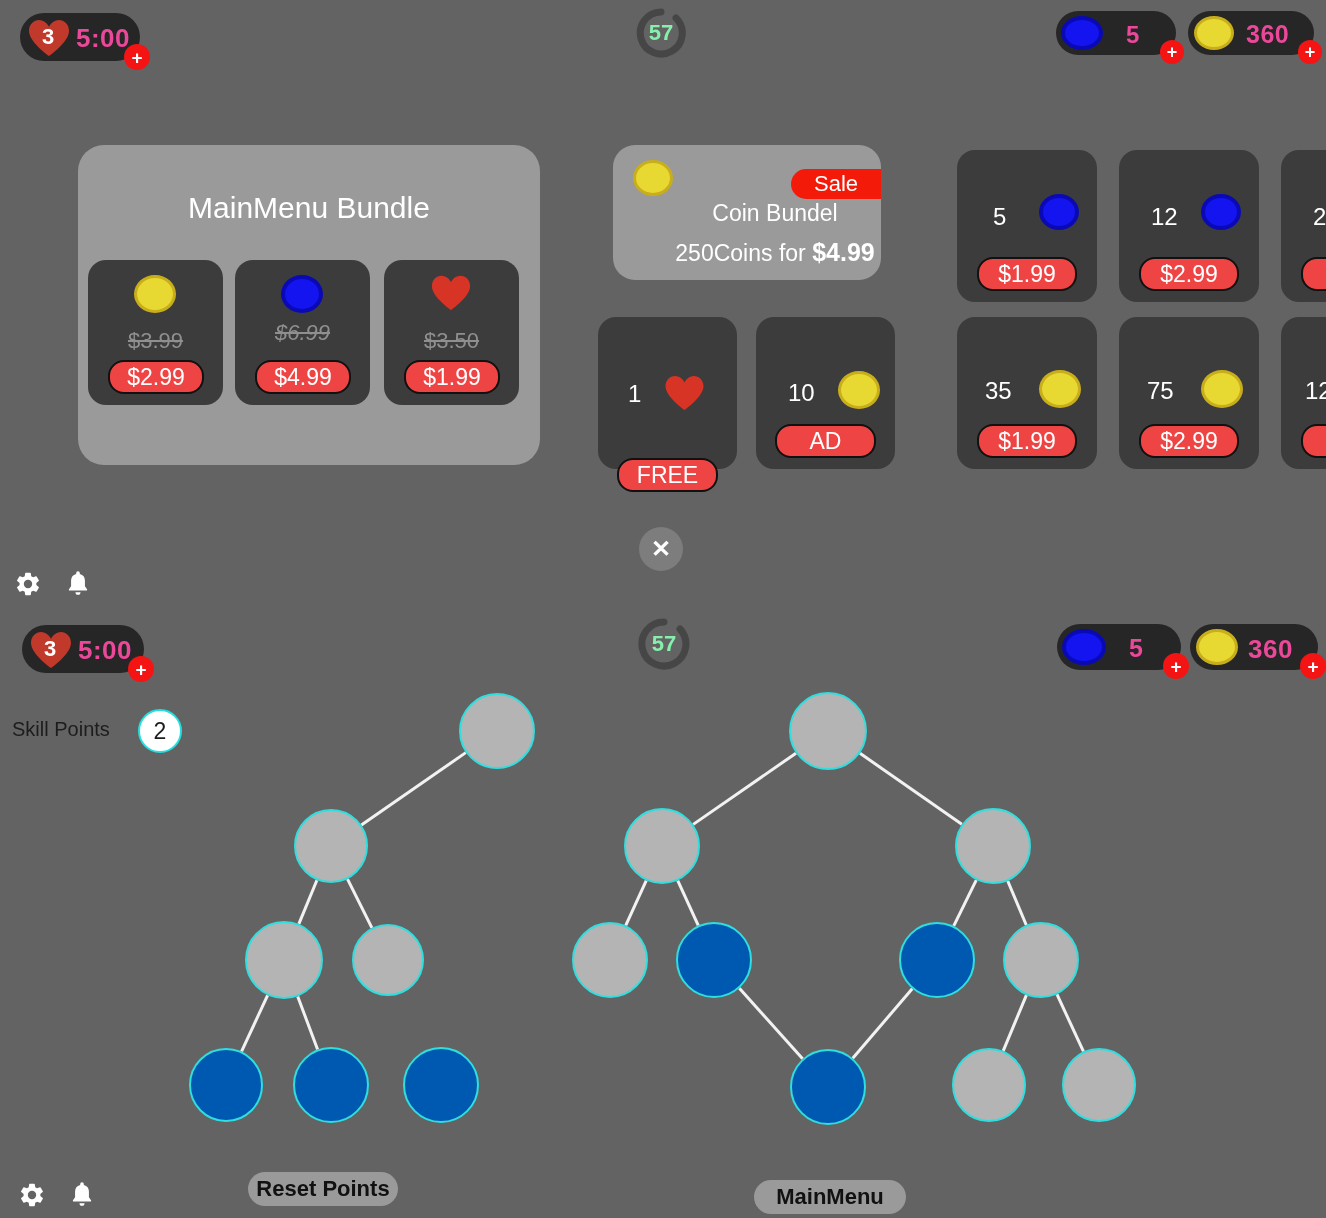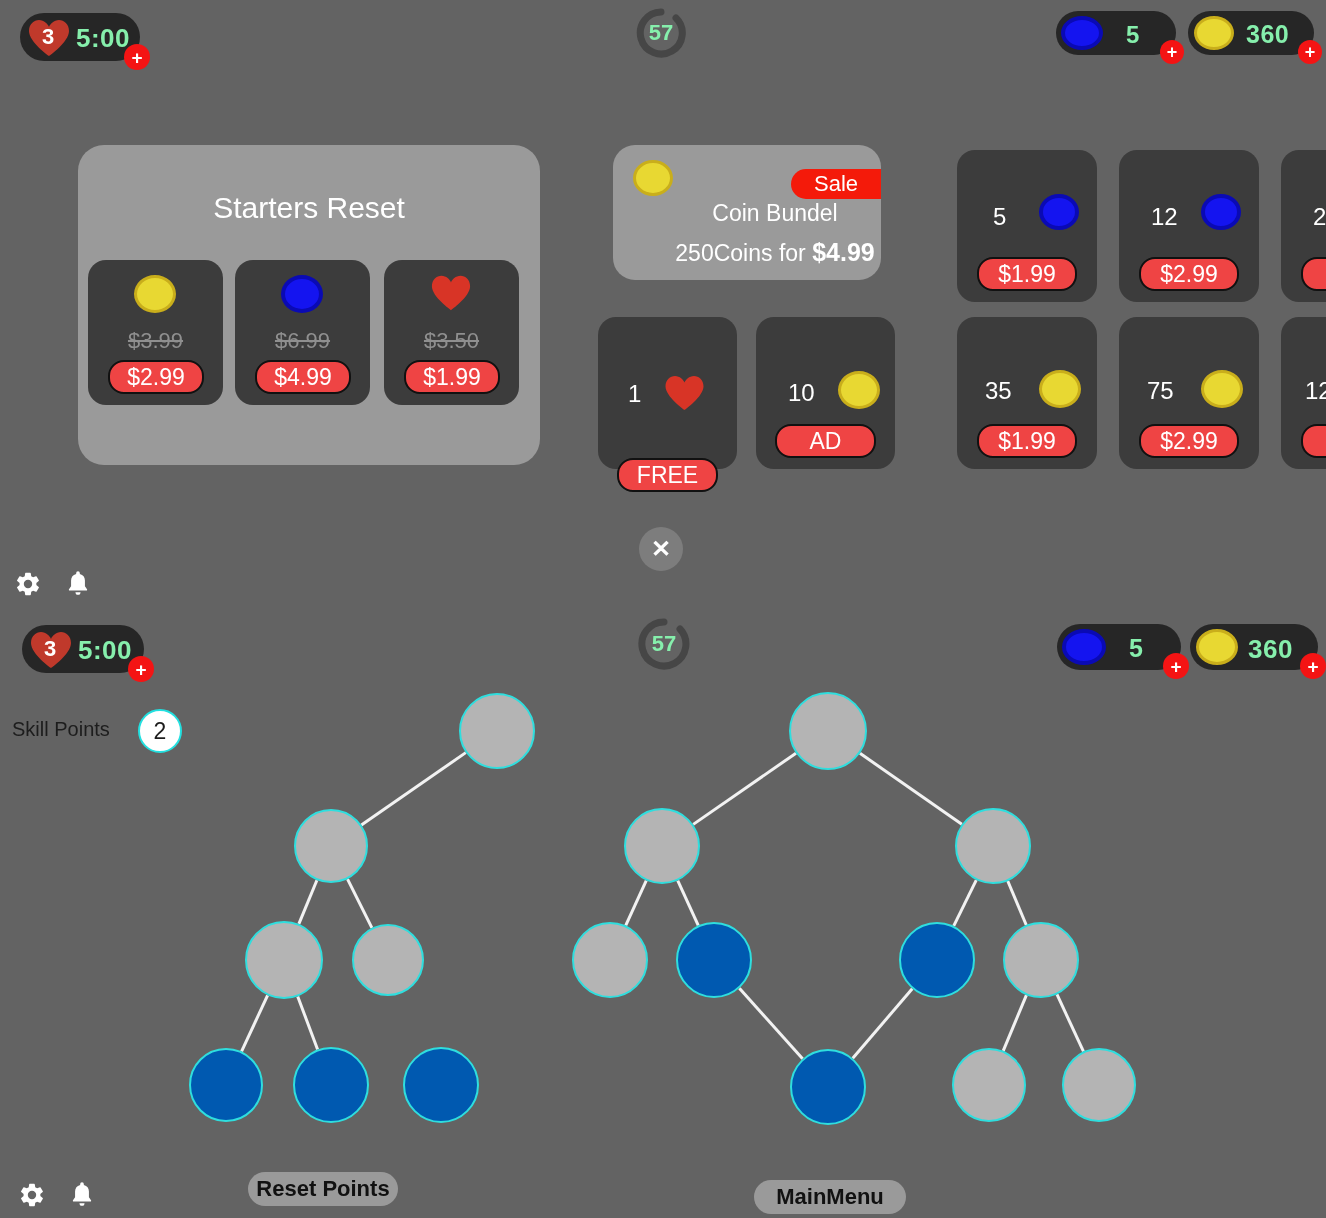--- a/index.html
+++ b/index.html
@@ -13,21 +13,21 @@
 
   
   .hud-pill {
     position: absolute;
     background: #262626;
     border-radius: 999px;
     display: flex;
     align-items: center;
   }
   .hud-pill .pill-label {
-    color: #86efac;
+    color: #ec4899;
     font-weight: bold;
     letter-spacing: 0.5px;
     white-space: nowrap;
   }
   .plus-badge {
     position: absolute;
     border-radius: 50%;
     background: #f41414;
     color: #ffffff;
     display: flex; align-items: center; justify-content: center;
@@ -204,31 +204,31 @@
     <span class="plus-badge" style="right:-8px; bottom:-9px; width:24px; height:24px; font-size:18px;">+</span>
   </div>
 
   <div class="hud-pill" style="left:1188px; top:11px; width:126px; height:44px;">
     <div class="coin" style="position:absolute; left:6px; top:5px; width:40px; height:34px;"></div>
     <span class="pill-label" style="position:absolute; left:58px; top:9px; font-size:25px;">360</span>
     <span class="plus-badge" style="right:-8px; bottom:-9px; width:24px; height:24px; font-size:18px;">+</span>
   </div>
 
   <div class="starters-panel" style="left:78px; top:145px; width:462px; height:320px;">
-    <div class="starters-title" style="top:46px;">Starters Reset</div>
+    <div class="starters-title" style="top:46px;">MainMenu Bundle</div>
 
     <div class="item-card" style="left:10px; top:115px; width:135px; height:145px;">
       <div class="coin" style="position:absolute; left:46px; top:15px; width:42px; height:38px;"></div>
       <div class="old-price" style="top:68px;">$3.99</div>
       <div class="buy-btn" style="left:20px; top:100px; width:96px; height:34px;">$2.99</div>
     </div>
 
     <div class="item-card" style="left:157px; top:115px; width:135px; height:145px;">
       <div class="gem" style="position:absolute; left:46px; top:15px; width:42px; height:38px;"></div>
-      <div class="old-price" style="top:68px;">$6.99</div>
+      <div class="old-price" style="top:60px;font-style:italic;">$6.99</div>
       <div class="buy-btn" style="left:20px; top:100px; width:96px; height:34px;">$4.99</div>
     </div>
 
     <div class="item-card" style="left:306px; top:115px; width:135px; height:145px;">
       <div style="position:absolute; left:46px; top:13px; width:42px; height:40px;">
         <svg width="42" height="40" viewBox="0 0 44 40">
           <path d="M22 38 C22 38 2 24 2 13 C2 6 7 2 12 2 C17 2 21 6 22 9 C23 6 27 2 32 2 C37 2 42 6 42 13 C42 24 22 38 22 38 Z" fill="#d83426"></path>
         </svg>
       </div>
       <div class="old-price" style="top:68px;">$3.50</div>

